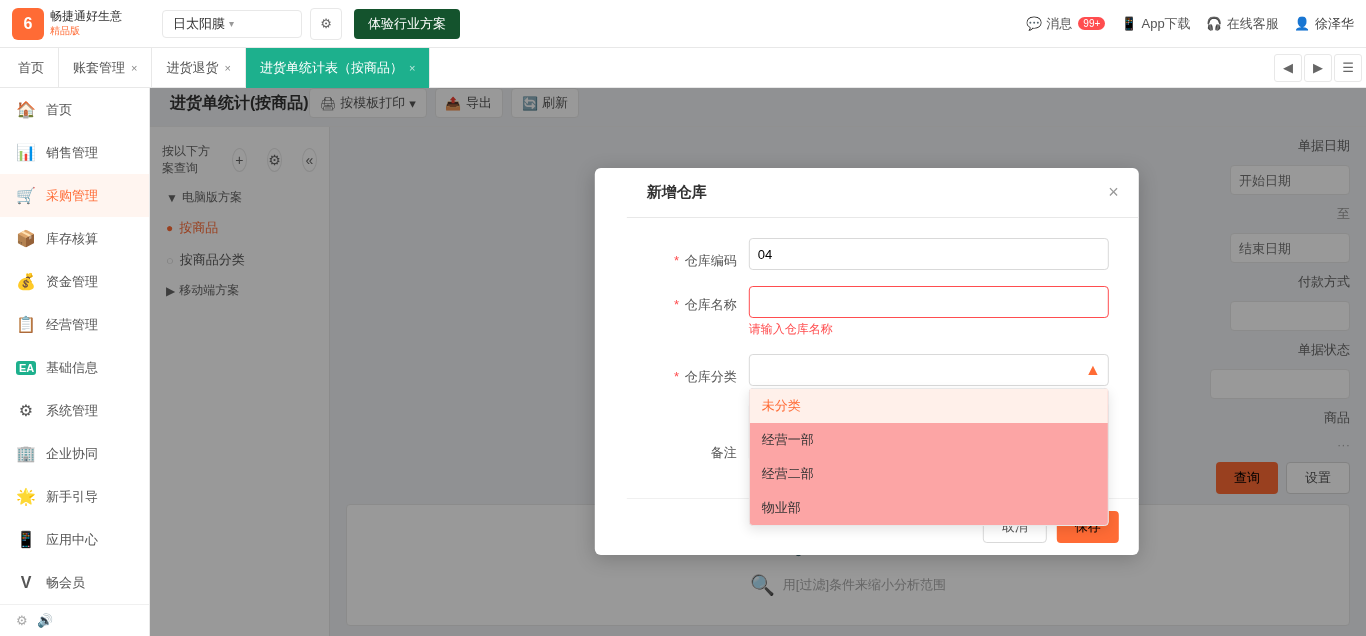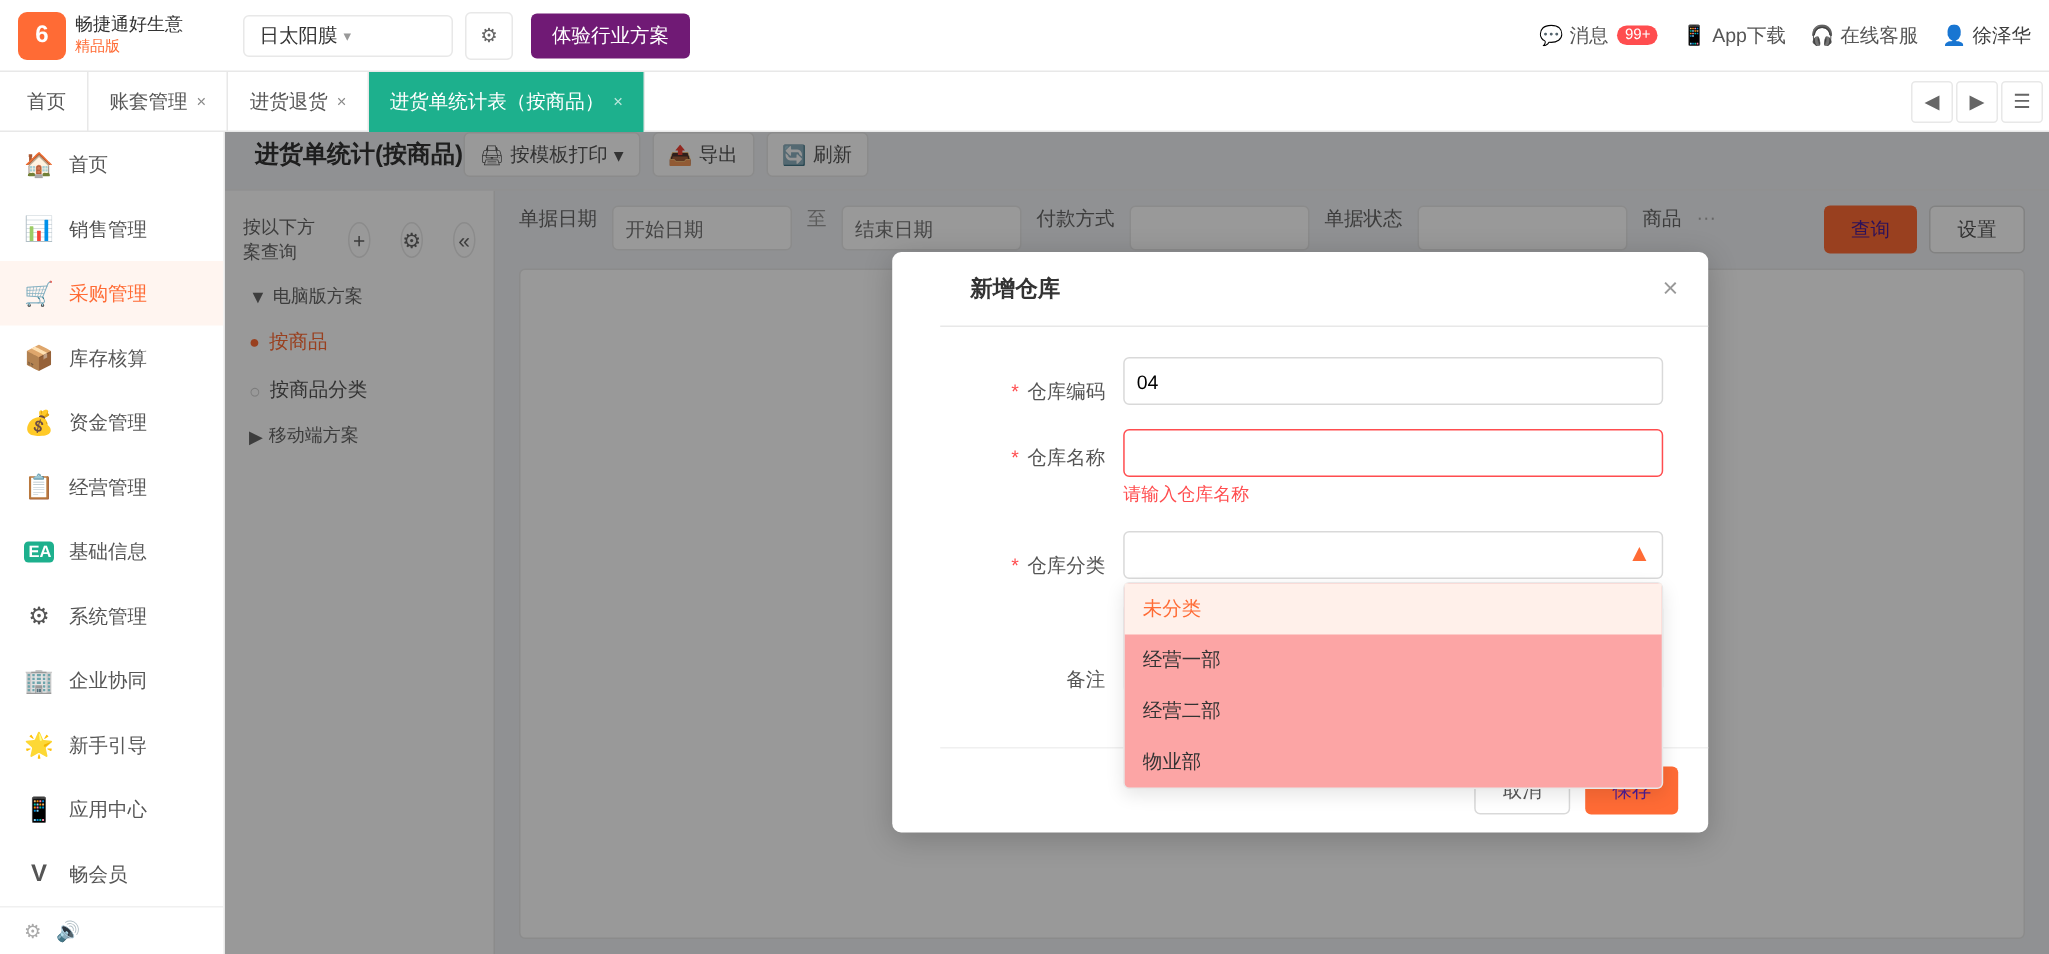--- a/index.html
+++ b/index.html
@@ -40,21 +40,21 @@
     }
     .store-selector .chevron { color: #999; font-size: 10px; }
 
     .gear-btn {
       width: 32px; height: 32px; border: 1px solid #e8e8e8; border-radius: 4px;
       display: flex; align-items: center; justify-content: center;
       cursor: pointer; margin-left: 8px; color: #666;
     }
 
     .trial-btn {
-      background: #701a75; color: white; border: none; border-radius: 4px;
+      background: #14532d; color: white; border: none; border-radius: 4px;
       padding: 6px 14px; cursor: pointer; margin-left: 12px; font-size: 13px;
     }
 
     .header-right {
       margin-left: auto; display: flex; align-items: center; gap: 16px;
     }
     .header-right-item {
       display: flex; align-items: center; gap: 4px; cursor: pointer; color: #555;
     }
     .badge {
@@ -208,21 +208,21 @@
     .modal-footer {
       padding: 12px 20px; border-top: 1px solid #f0f0f0;
       display: flex; justify-content: flex-end; gap: 10px;
     }
     .btn-cancel {
       padding: 6px 18px; border: 1px solid #d9d9d9; border-radius: 4px;
       background: #fff; cursor: pointer; color: #555; font-size: 13px;
     }
     .btn-save {
       padding: 6px 18px; border: none; border-radius: 4px;
-      background: #ff6b35; color: #4c1d95; cursor: pointer; font-size: 13px;
+      background: #ff6b35; color: #000000; cursor: pointer; font-size: 13px;
     }
 
     
     .dropdown-list {
       position: absolute; top: 34px; left: 0; right: 0;
       background: #fca5a5; border: 1px solid #e8e8e8;
       border-radius: 4px; box-shadow: 0 4px 12px rgba(0,0,0,0.1);
       z-index: 300; min-width: 280px;
     }
     .dropdown-item {
@@ -405,21 +405,21 @@
           <span>按商品分类</span>
         </div>
         <div class="scheme-title">
           <span>▶</span>
           <span>移动端方案</span>
         </div>
       </div>
 
       <div style="flex:1; display:flex; flex-direction:column; padding: 10px 16px; overflow:hidden;">
 
-        <div style="display:flex; align-items:flex-start; gap:10px; margin-bottom:10px; flex-wrap:wrap;">
+        <div style="display:flex; align-items:flex-end; gap:10px; margin-bottom:10px; flex-wrap:wrap;flex-direction:column;">
           <span style="color:#666;font-size:13px;">单据日期</span>
           <input class="query-input" placeholder="开始日期" style="width: 120px;">
           <span style="color:#999;">至</span>
           <input class="query-input" placeholder="结束日期" style="width: 120px;">
           <span style="color:#666;font-size:13px;">付款方式</span>
           <input class="query-input" placeholder="" style="width: 120px;">
           <span style="color:#666;font-size:13px;">单据状态</span>
           <div style="position:relative; display:inline-block;">
             <select class="query-select" style="width:140px;">
               <option></option>

